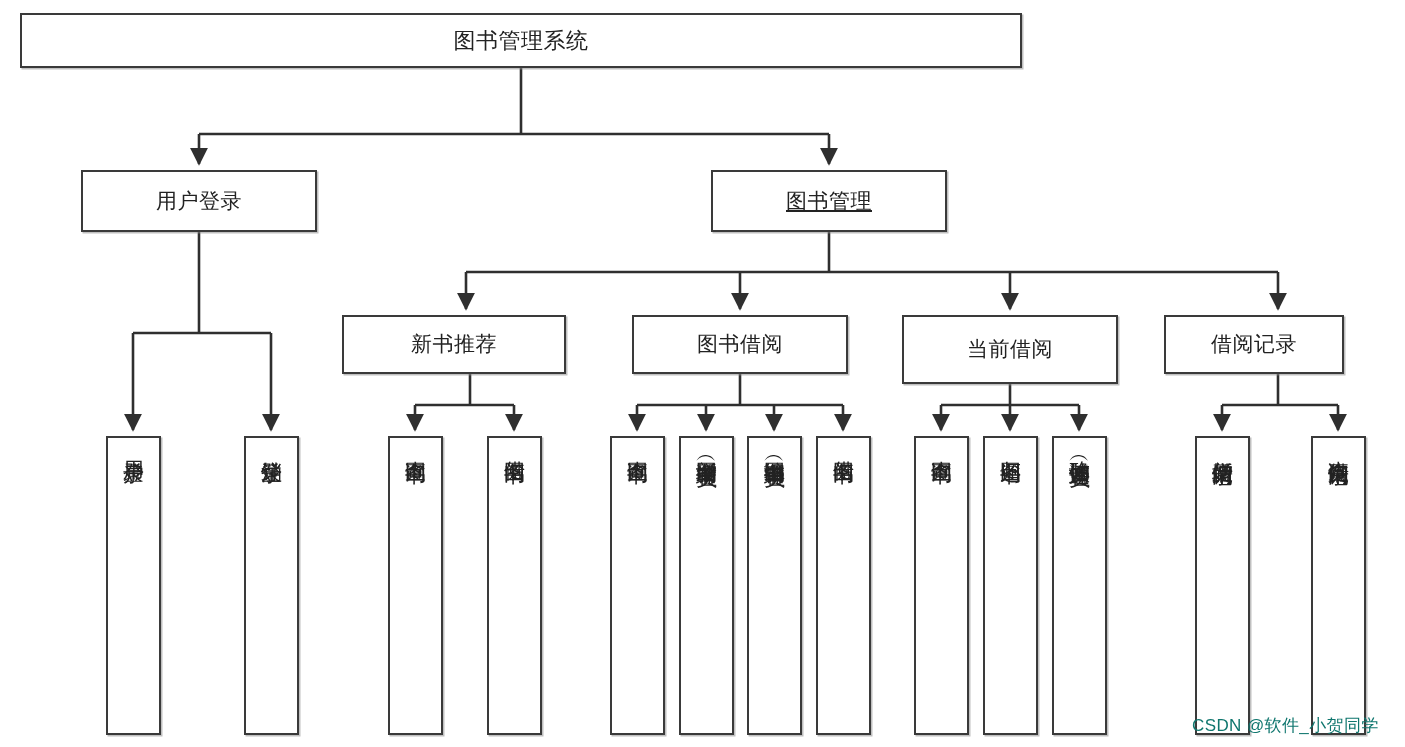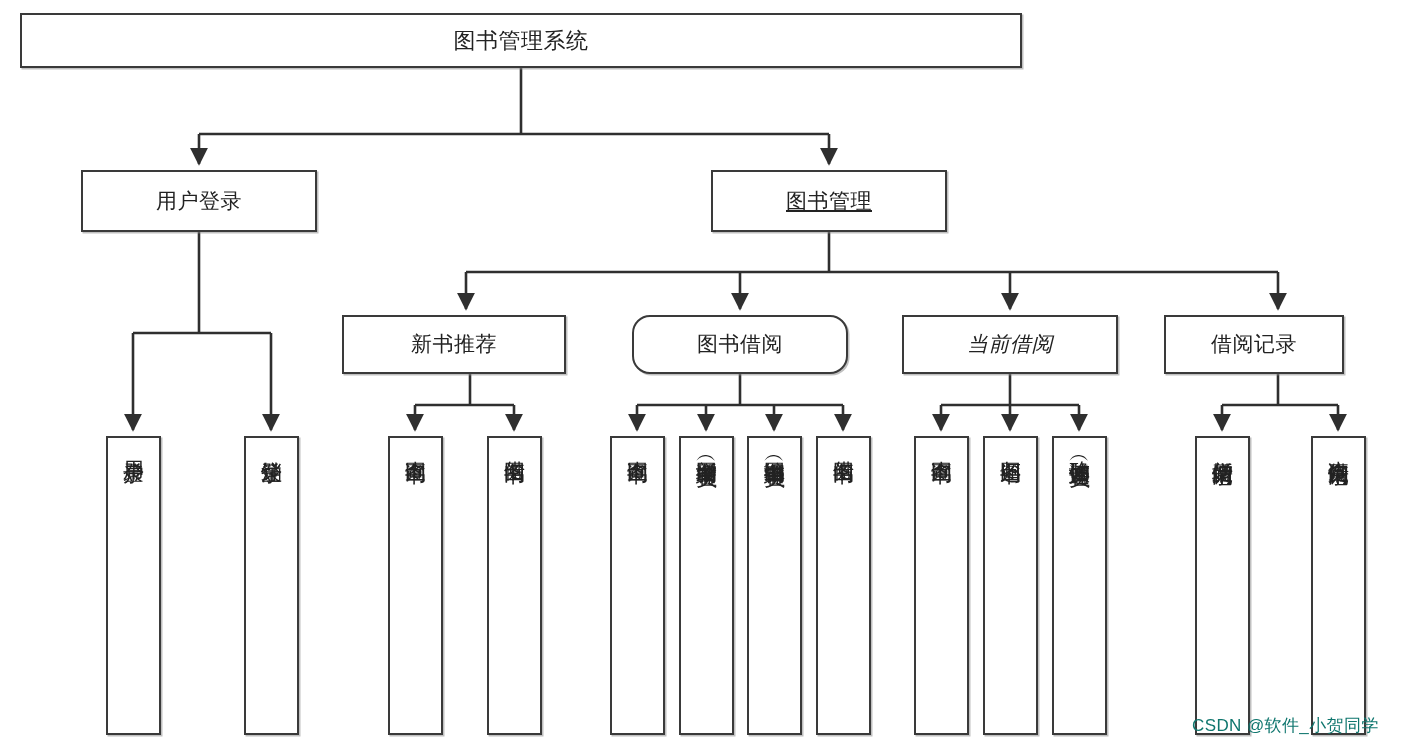--- a/index.html
+++ b/index.html
@@ -136,25 +136,25 @@
   </div>
 
   <div class="node h" style="left:711px; top:170px; width:236px; height:62px;text-decoration:underline;">
     <span class="label">图书管理</span>
   </div>
 
   <div class="node h" style="left:342px; top:315px; width:224px; height:59px;">
     <span class="label">新书推荐</span>
   </div>
 
-  <div class="node h" style="left:632px; top:315px; width:216px; height:59px;border-radius:18px;">
+  <div class="node h" style="left:632px; top:315px; width:216px; height:59px;">
     <span class="label">图书借阅</span>
   </div>
 
-  <div class="node h" style="left:902px; top:315px; width:216px; height:59px;font-style:italic;">
+  <div class="node h" style="left:902px; top:315px; width:216px; height:69px;">
     <span class="label">当前借阅</span>
   </div>
 
   <div class="node h" style="left:1164px; top:315px; width:180px; height:59px;">
     <span class="label">借阅记录</span>
   </div>
 
   <div class="node v" style="left:106px; top:436px; width:55px; height:299px;">
     <span class="label">用户登录</span>
   </div>

